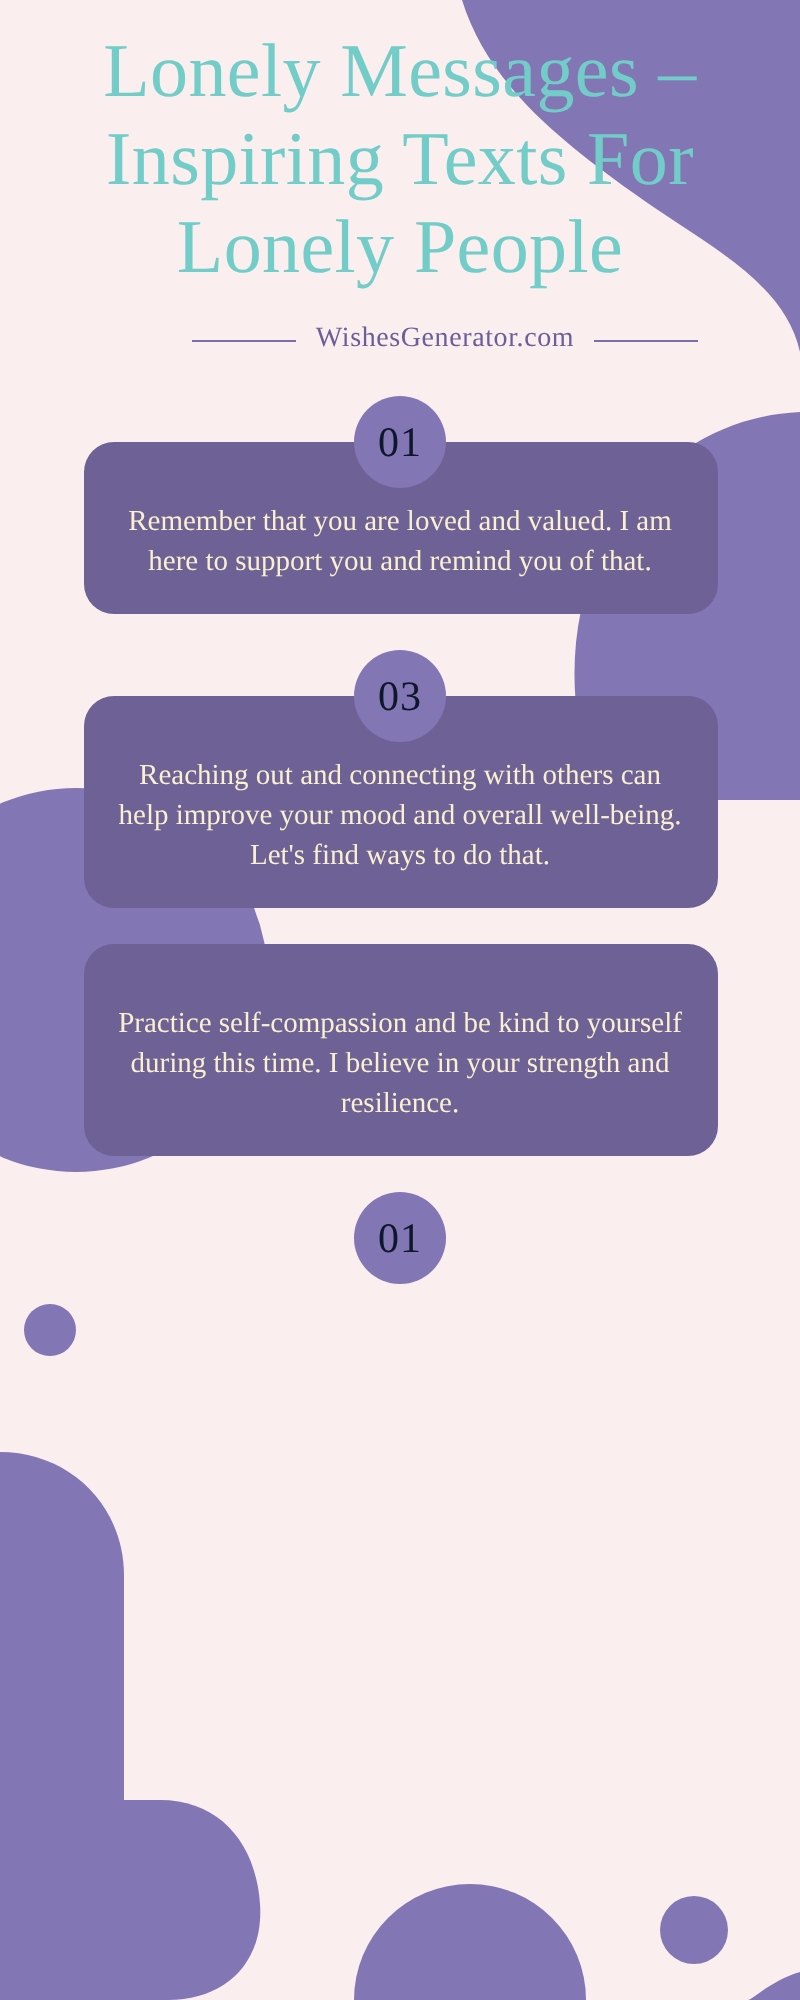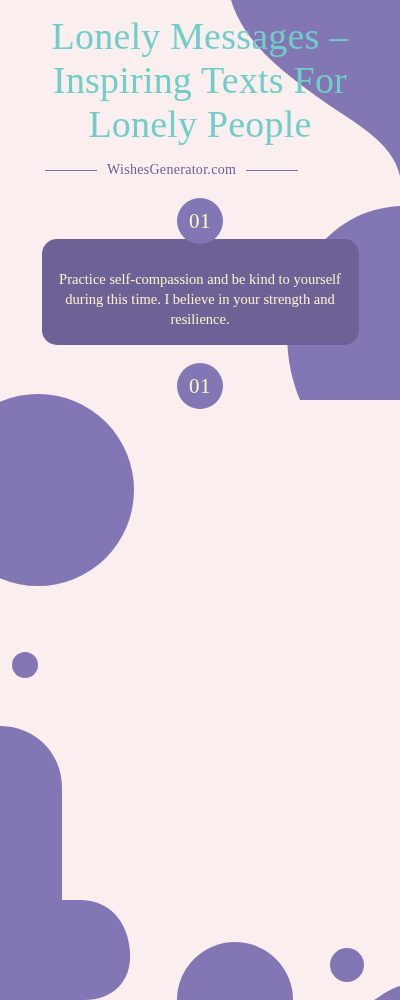--- a/index.html
+++ b/index.html
@@ -46,20 +46,21 @@
     font-weight: 400;
     letter-spacing: 0.2px;
     padding: 0 14px;
   }
   .site-row {
     position: relative;
     z-index: 2;
     margin-top: 16px;
     display: flex;
     align-items: center;
+    justify-content: center;
     gap: 10px;
     margin-left: 45px;
   }
   .site-rule {
     width: 52px;
     height: 1px;
     background: #7a6fa8;
   }
   .site-name {
     color: #6b5f97;
@@ -84,21 +85,21 @@
     margin-top: 18px;
   }
   .badge {
     position: relative;
     z-index: 3;
     width: 46px;
     height: 46px;
     margin: 0 auto -23px auto;
     border-radius: 50%;
     background: #8376b5;
-    color: #fef9c3;
+    color: #0f172a;
     font-family: "Liberation Serif", serif;
     font-size: 21px;
     line-height: 46px;
     text-align: center;
     letter-spacing: 0.5px;
   }
   .card {
     position: relative;
     z-index: 2;
     background: #6d6195;
@@ -148,23 +149,32 @@
   <div class="site-row">
     <span class="site-rule"></span>
     <span class="site-name">WishesGenerator.com</span>
     <span class="site-rule"></span>
   </div>
 
   <div class="cards">
 
     <div class="card-wrap">
       <div class="badge">01</div>
+      <div class="card">
+        <p class="card-text">Remember that you are loved and valued. I am here to support you and remind you of that.</p>
+      </div>
     </div>
 
 
+    <div class="card-wrap">
+      <div class="badge">03</div>
+      <div class="card">
+        <p class="card-text">Reaching out and connecting with others can help improve your mood and overall well-being. Let's find ways to do that.</p>
+      </div>
+    </div>
 
     <div class="card-wrap">
       <div class="card">
         <p class="card-text">Practice self-compassion and be kind to yourself during this time. I believe in your strength and resilience.</p>
       </div>
     </div>
 
     <div class="card-wrap">
       <div class="badge">01</div>
     </div>

